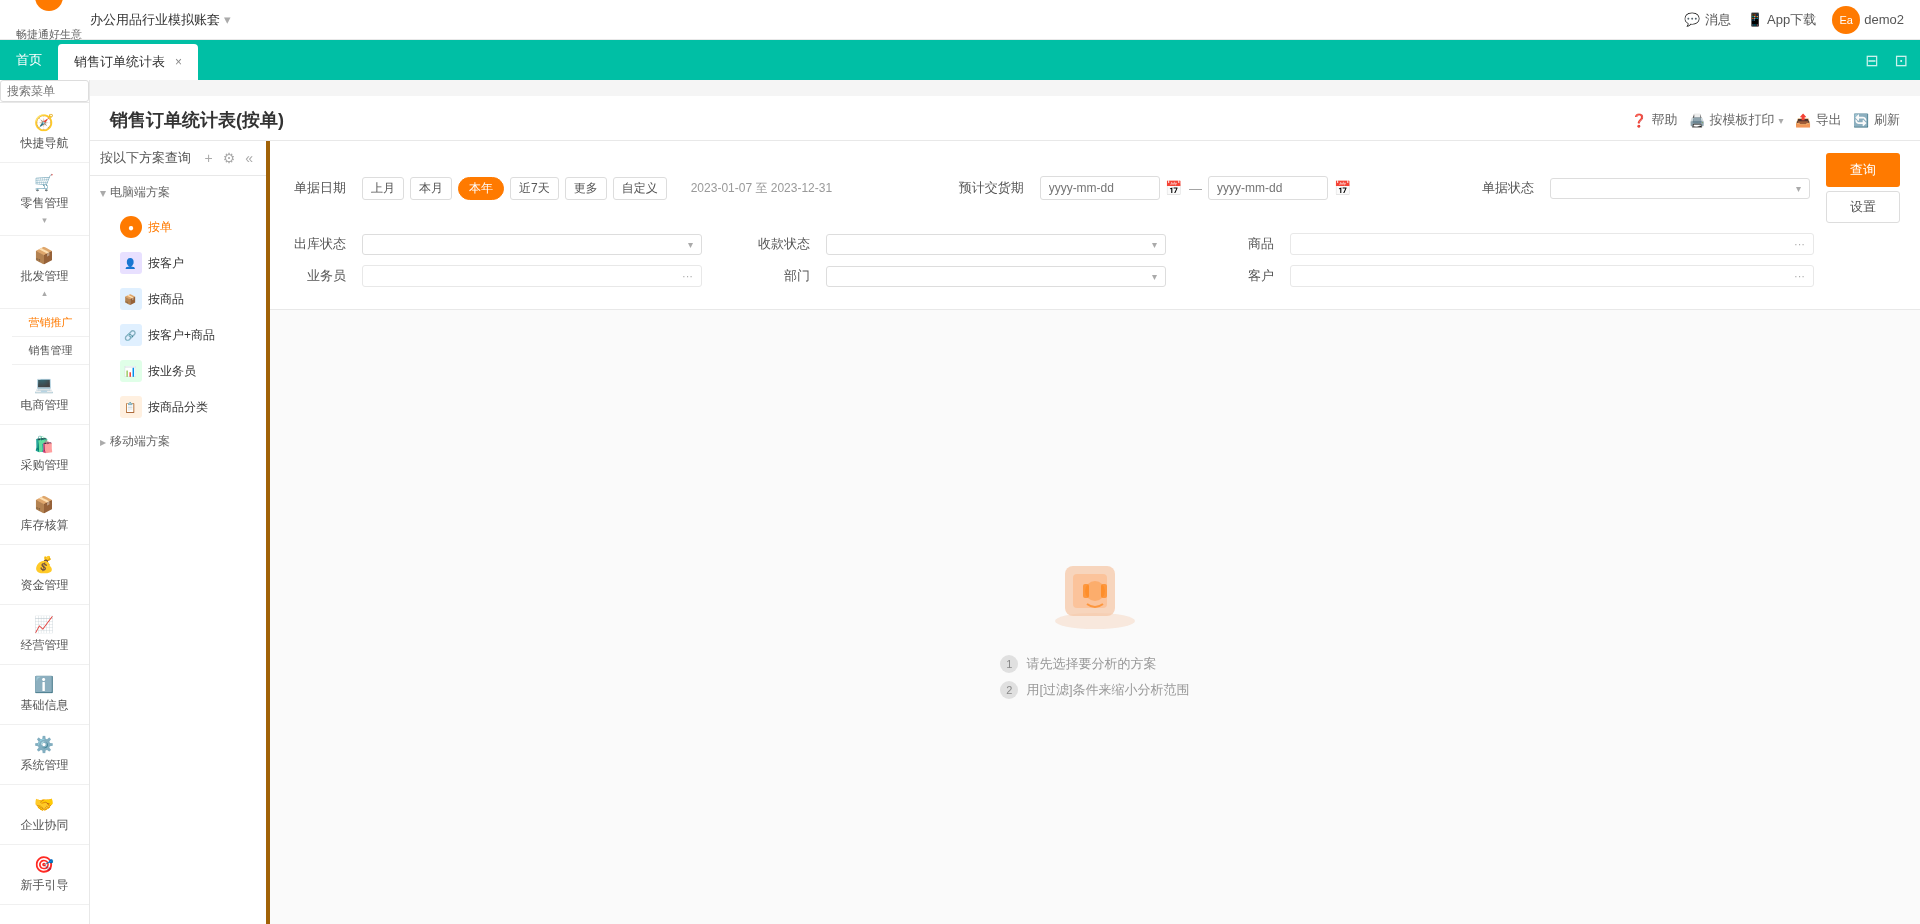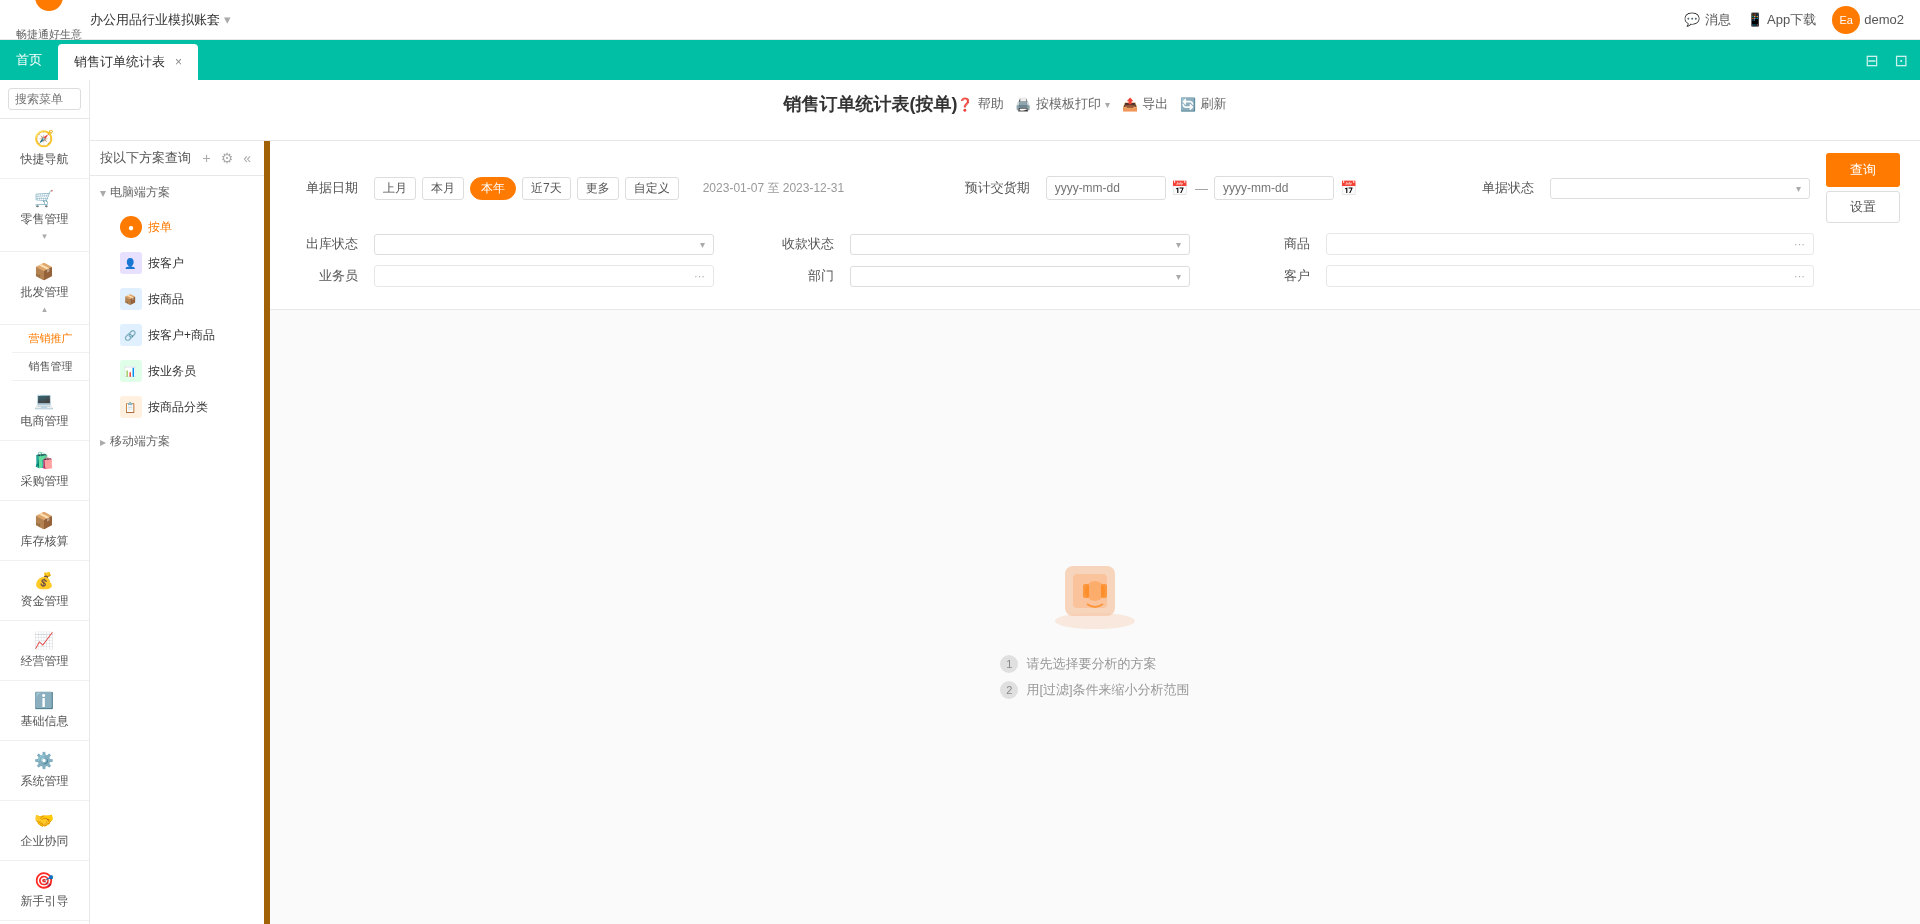--- a/index.html
+++ b/index.html
@@ -35,51 +35,51 @@
     .tab-bar-btn { background: none; border: none; color: rgba(255,255,255,0.8); cursor: pointer; font-size: 16px; padding: 4px; }
 
     
     .main-layout { display: flex; flex: 1; overflow: hidden; }
 
     
     .sidebar { width: 90px; background: #fff; border-right: 1px solid #e8e8e8; display: flex; flex-direction: column; overflow-y: auto; flex-shrink: 0; }
     .sidebar-item { display: flex; flex-direction: column; align-items: center; justify-content: center; padding: 10px 4px; cursor: pointer; font-size: 12px; color: #555; gap: 3px; text-align: center; border-bottom: 1px solid #f0f0f0; }
     .sidebar-item.active { color: #ff7a00; }
     .sidebar-item .icon { font-size: 16px; }
-    .sidebar-search { padding: 8px; border-bottom: 1px solid #e8e8e8; }
+    .sidebar-search { border-bottom: 1px solid #e8e8e8; }
     .sidebar-search input { width: 100%; border: 1px solid #ddd; border-radius: 3px; padding: 3px 6px; font-size: 12px; outline: none; }
 
     
     .content-area { flex: 1; display: flex; flex-direction: column; overflow: hidden; }
 
     
-    .left-panel { width: 180px; background: #fff; border-right: 6px solid #a16207; flex-shrink: 0; overflow-y: auto; }
+    .left-panel { width: 180px; background: #fff; border-right: 4px solid #a16207; flex-shrink: 0; overflow-y: auto; }
     .left-panel-header { display: flex; align-items: center; justify-content: space-between; padding: 8px 10px; border-bottom: 1px solid #e8e8e8; font-size: 13px; color: #555; }
     .left-panel-header-actions { display: flex; gap: 4px; }
     .lph-btn { background: none; border: none; cursor: pointer; color: #aaa; font-size: 14px; padding: 1px 3px; }
     .tree-item { display: flex; align-items: center; padding: 7px 10px; cursor: pointer; font-size: 13px; color: #333; gap: 6px; }
     .tree-item.active { color: #ff7a00; }
     .tree-item.active .tree-icon-circle { background: #ff7a00; }
     .tree-icon-circle { width: 22px; height: 22px; background: #aaa; border-radius: 50%; display: flex; align-items: center; justify-content: center; color: white; font-size: 10px; flex-shrink: 0; }
     .tree-icon-sq { width: 22px; height: 22px; background: #e0e0e0; border-radius: 3px; display: flex; align-items: center; justify-content: center; color: #666; font-size: 10px; flex-shrink: 0; }
     .tree-item-label { font-size: 12px; }
     .tree-indent { padding-left: 20px; }
     .tree-group-label { display: flex; align-items: center; gap: 4px; padding: 8px 10px; font-size: 12px; color: #666; cursor: pointer; }
 
     
     .right-panel { flex: 1; display: flex; flex-direction: column; overflow: hidden; }
-    .page-header { display: flex; align-items: center; justify-content: center; padding: 12px 20px 24px; background: #fff; border-bottom: 1px solid #e8e8e8; flex-shrink: 0; }
+    .page-header { display: flex; align-items: center; justify-content: space-between; padding: 12px 20px 8px; background: #fff; border-bottom: 1px solid #e8e8e8; flex-shrink: 0; margin-top: 16px; }
     .page-title { font-size: 18px; font-weight: bold; color: #333; }
     .page-header-actions { display: flex; align-items: center; gap: 12px; }
     .header-action-btn { display: flex; align-items: center; gap: 4px; font-size: 13px; color: #666; cursor: pointer; background: none; border: none; }
 
     
     .filter-area { background: #fff; padding: 12px 20px; border-bottom: 1px solid #e8e8e8; flex-shrink: 0; }
     .filter-row { display: flex; align-items: center; gap: 16px; margin-bottom: 10px; flex-wrap: wrap; }
-    .filter-label { font-size: 13px; color: #555; white-space: nowrap; min-width: 56px; text-align: right; margin-left: 12px; }
+    .filter-label { font-size: 13px; color: #555; white-space: nowrap; min-width: 56px; text-align: right; }
     .filter-date-group { display: flex; align-items: center; gap: 6px; flex: 0 0 auto; }
     .date-btn { padding: 2px 8px; border: 1px solid #ddd; border-radius: 3px; background: #fff; font-size: 12px; cursor: pointer; color: #555; }
     .date-btn.active { background: #ff7a00; color: white; border-color: #ff7a00; border-radius: 12px; padding: 2px 10px; }
     .date-range-text { font-size: 12px; color: #999; }
     .filter-date-input { display: flex; align-items: center; gap: 6px; }
     .date-input { border: 1px solid #ddd; border-radius: 3px; padding: 4px 8px; font-size: 12px; color: #999; width: 120px; outline: none; }
     .date-separator { color: #999; }
     .filter-select { border: 1px solid #ddd; border-radius: 3px; padding: 4px 8px; font-size: 12px; color: #333; min-width: 120px; display: flex; align-items: center; justify-content: space-between; cursor: pointer; background: #fff; gap: 8px; }
     .filter-select-wide { min-width: 200px; }
     .collapse-bar { display: flex; align-items: center; justify-content: center; padding: 6px; cursor: pointer; border-top: 1px solid #f0f0f0; }

